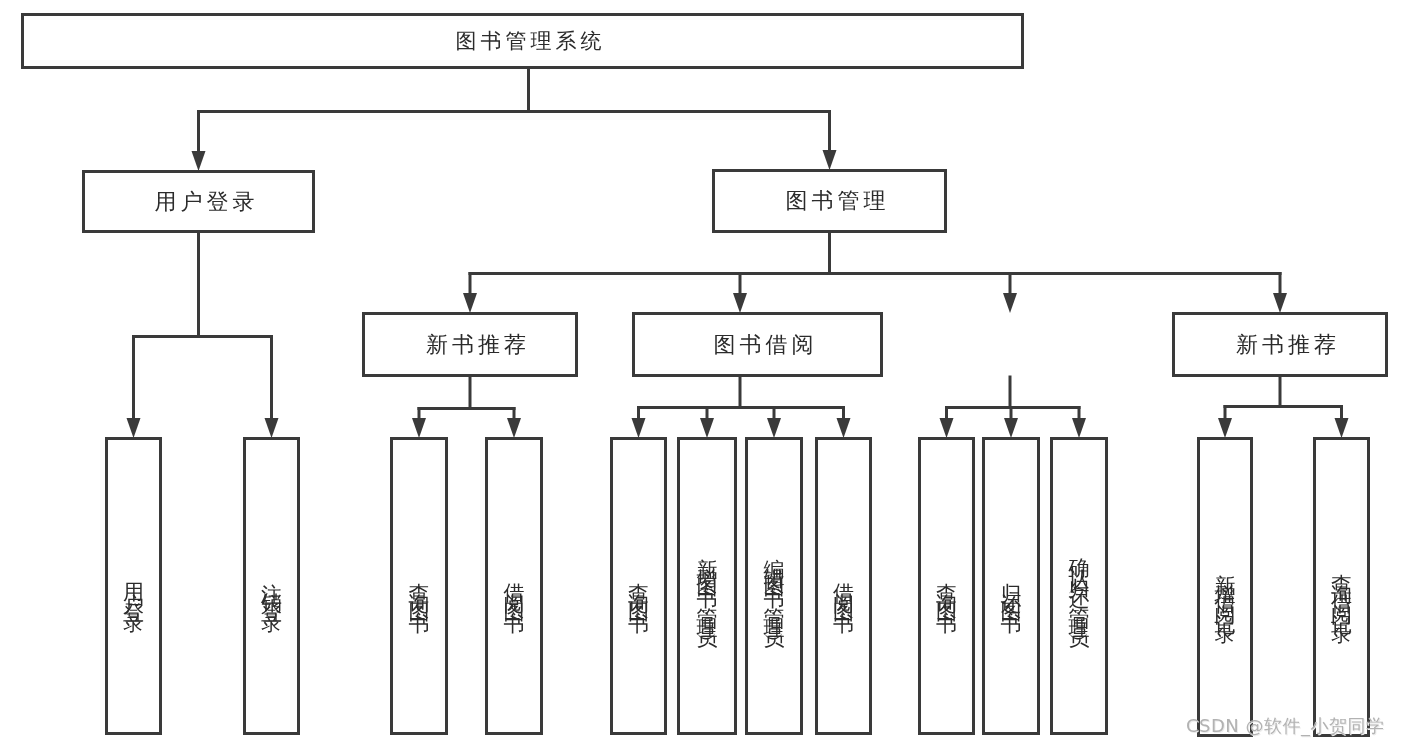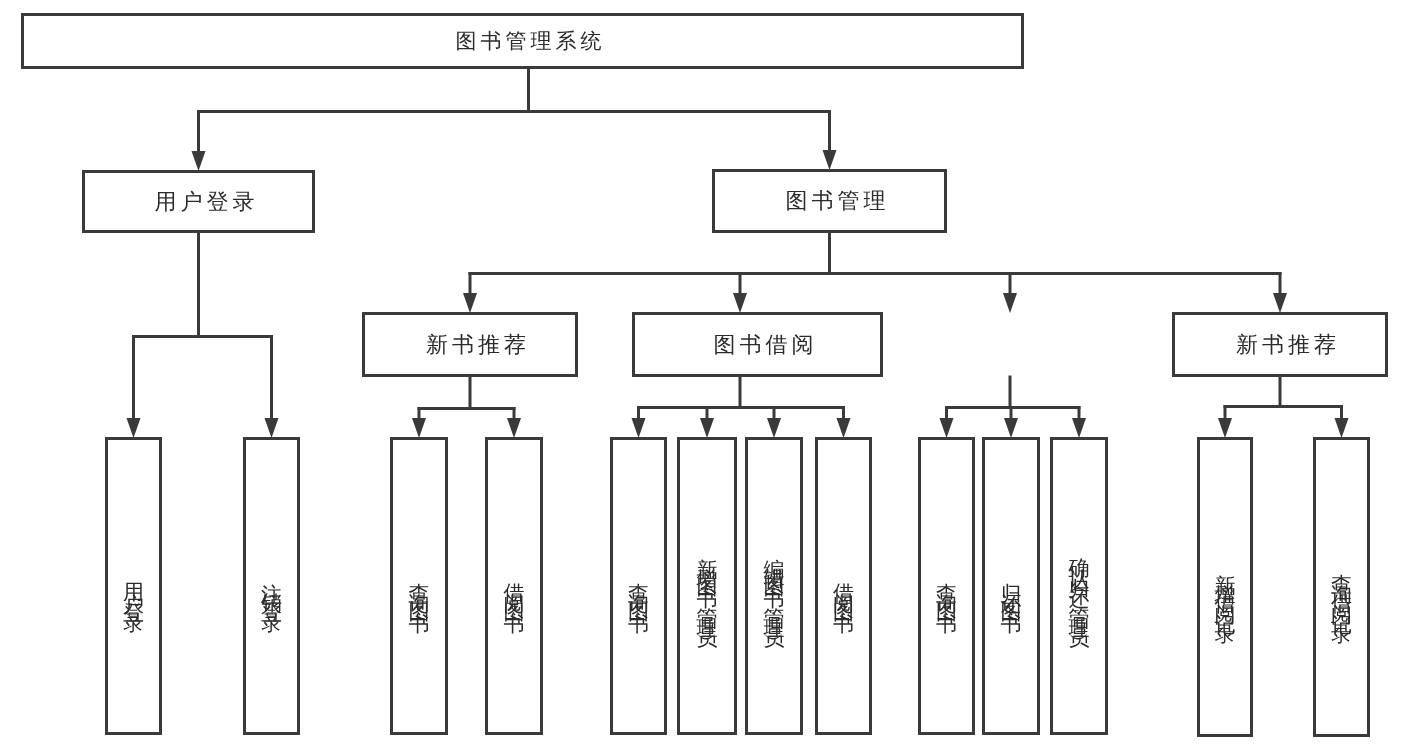--- a/index.html
+++ b/index.html
@@ -163,13 +163,14 @@
     <span>确认归还（管理员）</span>
   </div>
 
   <div class="node leaf" style="left:1197px;top:437px;width:56px;height:300px">
     <span>新增借阅记录</span>
   </div>
   <div class="node leaf" style="left:1313px;top:437px;width:57px;height:300px">
     <span>查询借阅记录</span>
   </div>
 
+  <div id="watermark">CSDN @软件_小贺同学</div>
 </div>
 
 </body></html>

